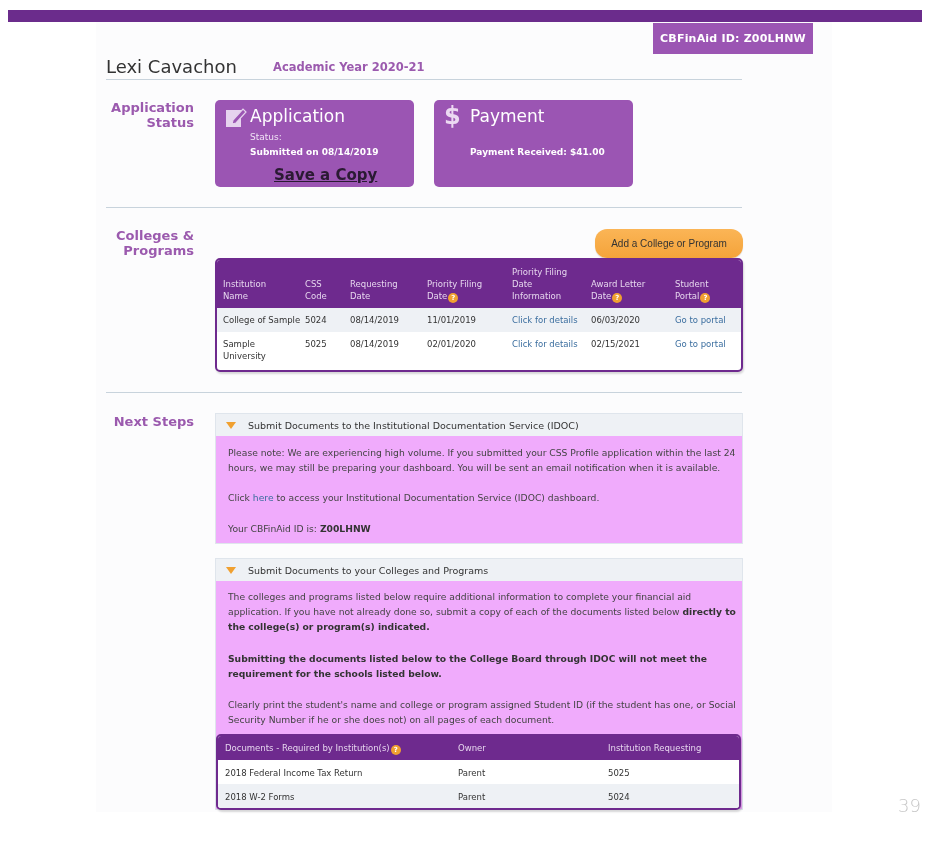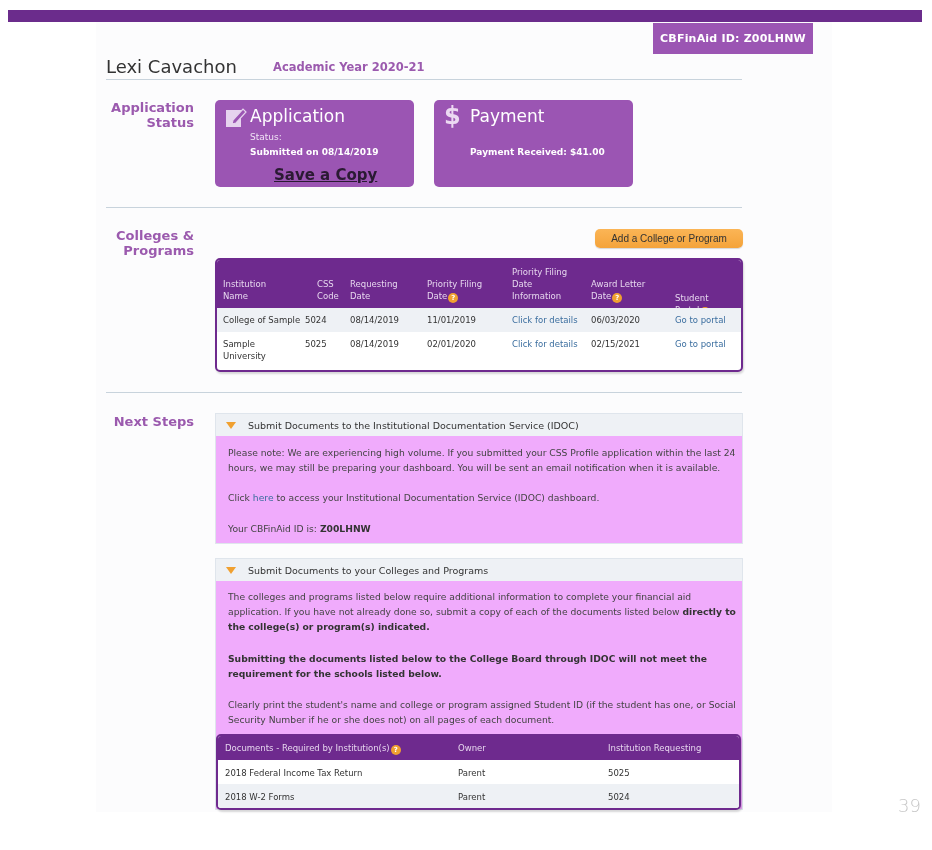--- a/index.html
+++ b/index.html
@@ -19,21 +19,21 @@
 
   .section-label { position: absolute; color: #9b5aae; font-weight: bold; font-size: 13px; text-align: right; line-height: 15px; }
 
   .status-card { position: absolute; background: #9b55b3; border-radius: 5px; color: #fff; }
   .card-title { position: absolute; font-size: 16px; color: #fff; }
   .card-icon { position: absolute; color: #ecd9f2; }
   .card-sub { position: absolute; font-size: 9px; color: #f0e2f5; }
   .card-strong { position: absolute; font-size: 9px; font-weight: bold; color: #fff; }
   .save-copy { position: absolute; font-size: 15px; font-weight: bold; color: #2a1a33; text-decoration: underline; cursor: pointer; margin-left: 24px; }
 
-  .add-btn { position: absolute; left: 595px; top: 229px; width: 148px; height: 19px; border-radius: 5px;
+  .add-btn { position: absolute; left: 595px; top: 229px; width: 148px; height: 29px; border-radius: 12px;
     background: linear-gradient(#fbb556, #f4a33a); color: #333; font-size: 10px; display: flex; align-items: center; justify-content: center; border: none; cursor: pointer; box-shadow: 0 1px 1px rgba(0,0,0,.15); }
 
   .purple-table { position: absolute; border: 2px solid #6e2a8e; border-radius: 5px; overflow: hidden; background: #fff; box-shadow: 1px 2px 2px rgba(0,0,0,.15); }
   .purple-table .thead { background: #6e2a8e; color: #e6d6ee; font-size: 8.5px; position: relative; }
   .purple-table .th { position: absolute; line-height: 12px; }
   .purple-table .row { position: relative; font-size: 8.5px; color: #333; }
   .purple-table .row.alt { background: #eef1f5; }
   .purple-table .td { position: absolute; line-height: 12px; }
   .link { color: #3b6e9f; cursor: pointer; }
   .help-dot { display: inline-block; width: 10px; height: 10px; border-radius: 50%; background: #f0a030; color: #fff; font-size: 7px; font-weight: bold; text-align: center; line-height: 10px; vertical-align: -1px; margin-left: 1px; }
@@ -89,42 +89,42 @@
 </div>
 
 <button class="add-btn">Add a College or Program</button>
 
 <div class="purple-table" style="left:215px; top:258px; width:528px; height:114px;">
   <div class="thead" style="height:48px;">
     <div class="th" style="left:6px; top:18px;">
         <div>Institution</div>
         <div>Name</div>
       </div>
-    <div class="th" style="left:100px; top:18px;">
+    <div class="th" style="left:88px; top:18px;">
         <div>CSS</div>
         <div>Code</div>
       </div>
     <div class="th" style="left:133px; top:18px;">
         <div>Requesting</div>
         <div>Date</div>
       </div>
     <div class="th" style="left:210px; top:18px;">
         <div>Priority Filing</div>
         <div><span>Date</span><span class="help-dot">?</span></div>
       </div>
     <div class="th" style="left:295px; top:6px;">
         <div>Priority Filing</div>
         <div>Date</div>
         <div>Information</div>
       </div>
     <div class="th" style="left:374px; top:18px;">
         <div>Award Letter</div>
         <div><span>Date</span><span class="help-dot">?</span></div>
       </div>
-    <div class="th" style="left:458px; top:32px;">
+    <div class="th" style="left:458px; top:18px;">
         <div>Student</div>
         <div><span>Portal</span><span class="help-dot">?</span></div>
       </div>
   </div>
   <div class="row alt" style="height:24px;padding-left:20px;">
     <div class="td" style="left:6px; top:6px;">College of Sample</div>
     <div class="td" style="left:88px; top:6px;">5024</div>
     <div class="td" style="left:133px; top:6px;">08/14/2019</div>
     <div class="td" style="left:210px; top:6px;">11/01/2019</div>
     <div class="td link" style="left:295px; top:6px;">Click for details</div>

